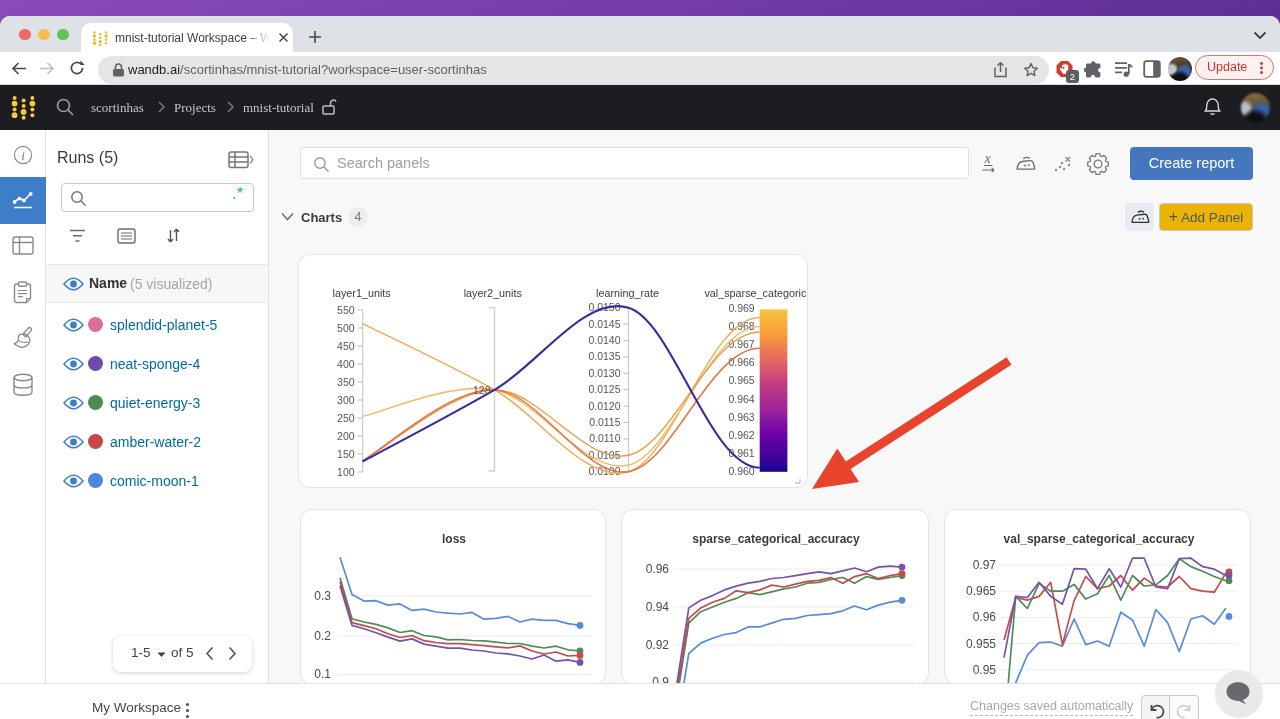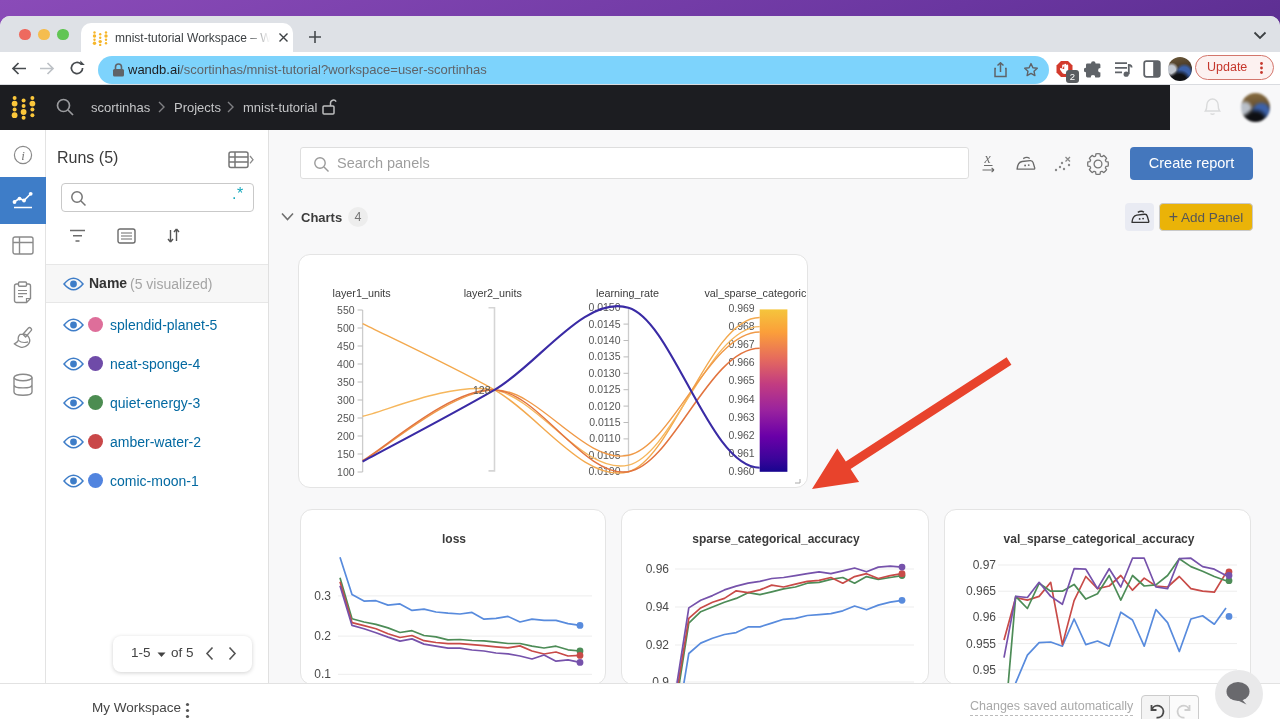--- a/index.html
+++ b/index.html
@@ -8,27 +8,27 @@
 .abs { position:absolute; }
 .win { position:absolute; left:0; top:0; width:1280px; height:719px;
   border-radius:10px 10px 6px 6px; overflow:hidden; background:#f8f8f9;margin-top:16px; }
 
 .tabstrip { position:absolute; left:0; top:0; width:1280px; height:36px; background:#dee1e6; }
 .tl { position:absolute; top:12.5px; width:11.5px; height:11.5px; border-radius:50%; }
 .tab { position:absolute; left:81px; top:7px; width:212px; height:29px; background:#fff; border-radius:10px 10px 0 0; }
 .tabtitle { position:absolute; left:34px; top:8px; width:160px; font-size:12px; color:#3c4043; white-space:nowrap; overflow:hidden;
   -webkit-mask-image:linear-gradient(90deg,#000 82%,transparent 97%); }
 .toolbar { position:absolute; left:0; top:36px; width:1280px; height:33px; background:#fff; border-bottom:1px solid #dadce0; }
-.urlbar { position:absolute; left:98px; top:39.5px; width:951px; height:28px; background:#7dd3fc; border-radius:14px; }
+.urlbar { position:absolute; left:98px; top:39.5px; width:951px; height:28px; background:#e5e5e5; border-radius:14px; }
 .urltxt { position:absolute; left:30px; top:6.5px; font-size:13px; color:#202124; white-space:nowrap; }
 .urltxt .g { color:#5f6368; }
 .update { position:absolute; left:1195px; top:39px; width:79px; height:25px; border:1.5px solid #d3766c; border-radius:13px;
   background:#fcf1f0; color:#c5372c; font-size:12.5px; font-weight:500; line-height:22px; text-align:left; padding-left:11px; }
 
-.nav { position:absolute; left:0; top:69px; width:1170px; height:45px; background:#1c1d21; }
+.nav { position:absolute; left:0; top:69px; width:1280px; height:45px; background:#1c1d21;font-family:Liberation Serif, serif; }
 .crumb { position:absolute; top:15px; font-size:13px; color:#c5c6c8; }
 
 .rail { position:absolute; left:0; top:114px; width:46px; height:553px; background:#fff; border-right:1px solid #e3e3e3; }
 .railsel { position:absolute; left:0; top:47px; width:46px; height:47px; background:#3e7dc8; }
 
 .side { position:absolute; left:46px; top:114px; width:223px; height:553px; background:#fff; border-right:1px solid #e0e0e0; }
 .namerow { position:absolute; left:0; top:134px; width:222px; height:39px; background:#f7f7f7;
   border-top:1px solid #e7e7e7; border-bottom:1px solid #e7e7e7; }
 .runrow { position:absolute; left:0; width:222px; height:39px; }
 .rdot { position:absolute; left:42px; top:12px; width:15px; height:15px; border-radius:50%; }

